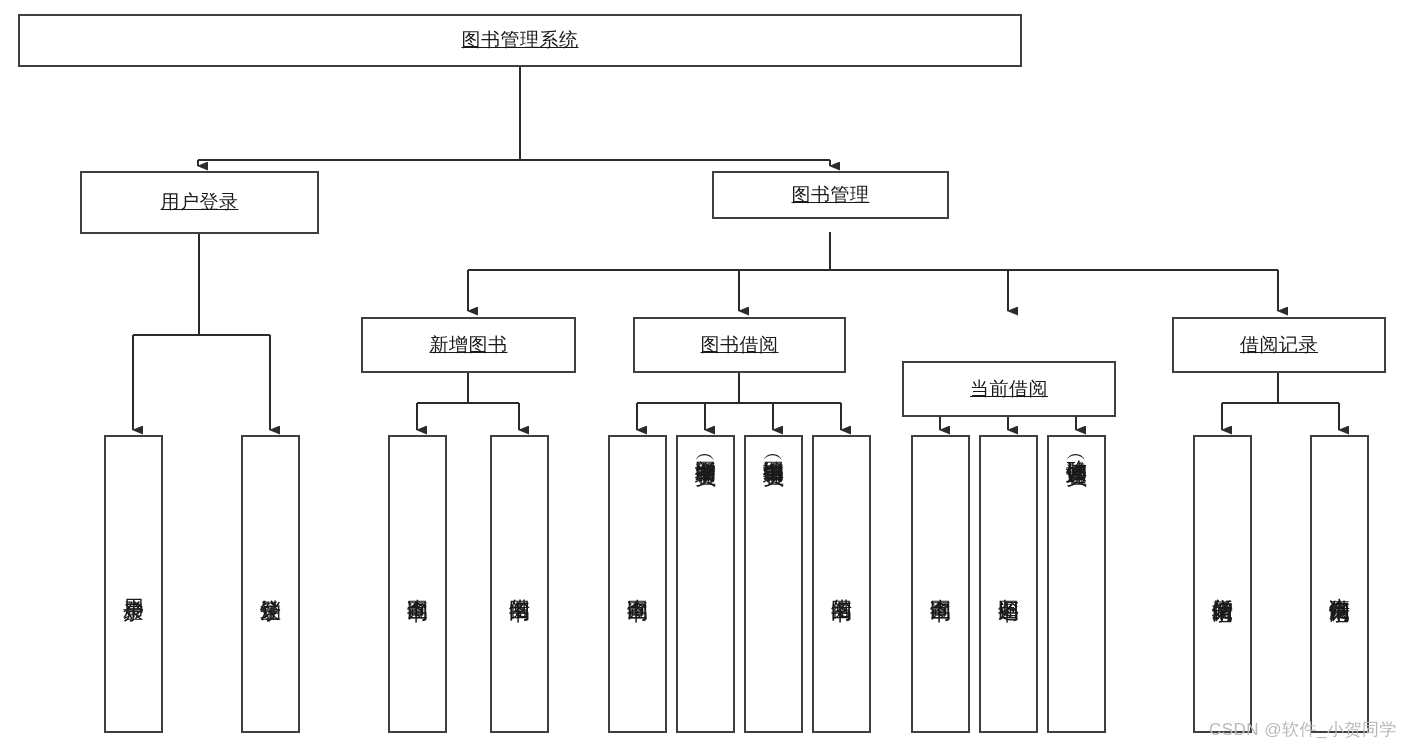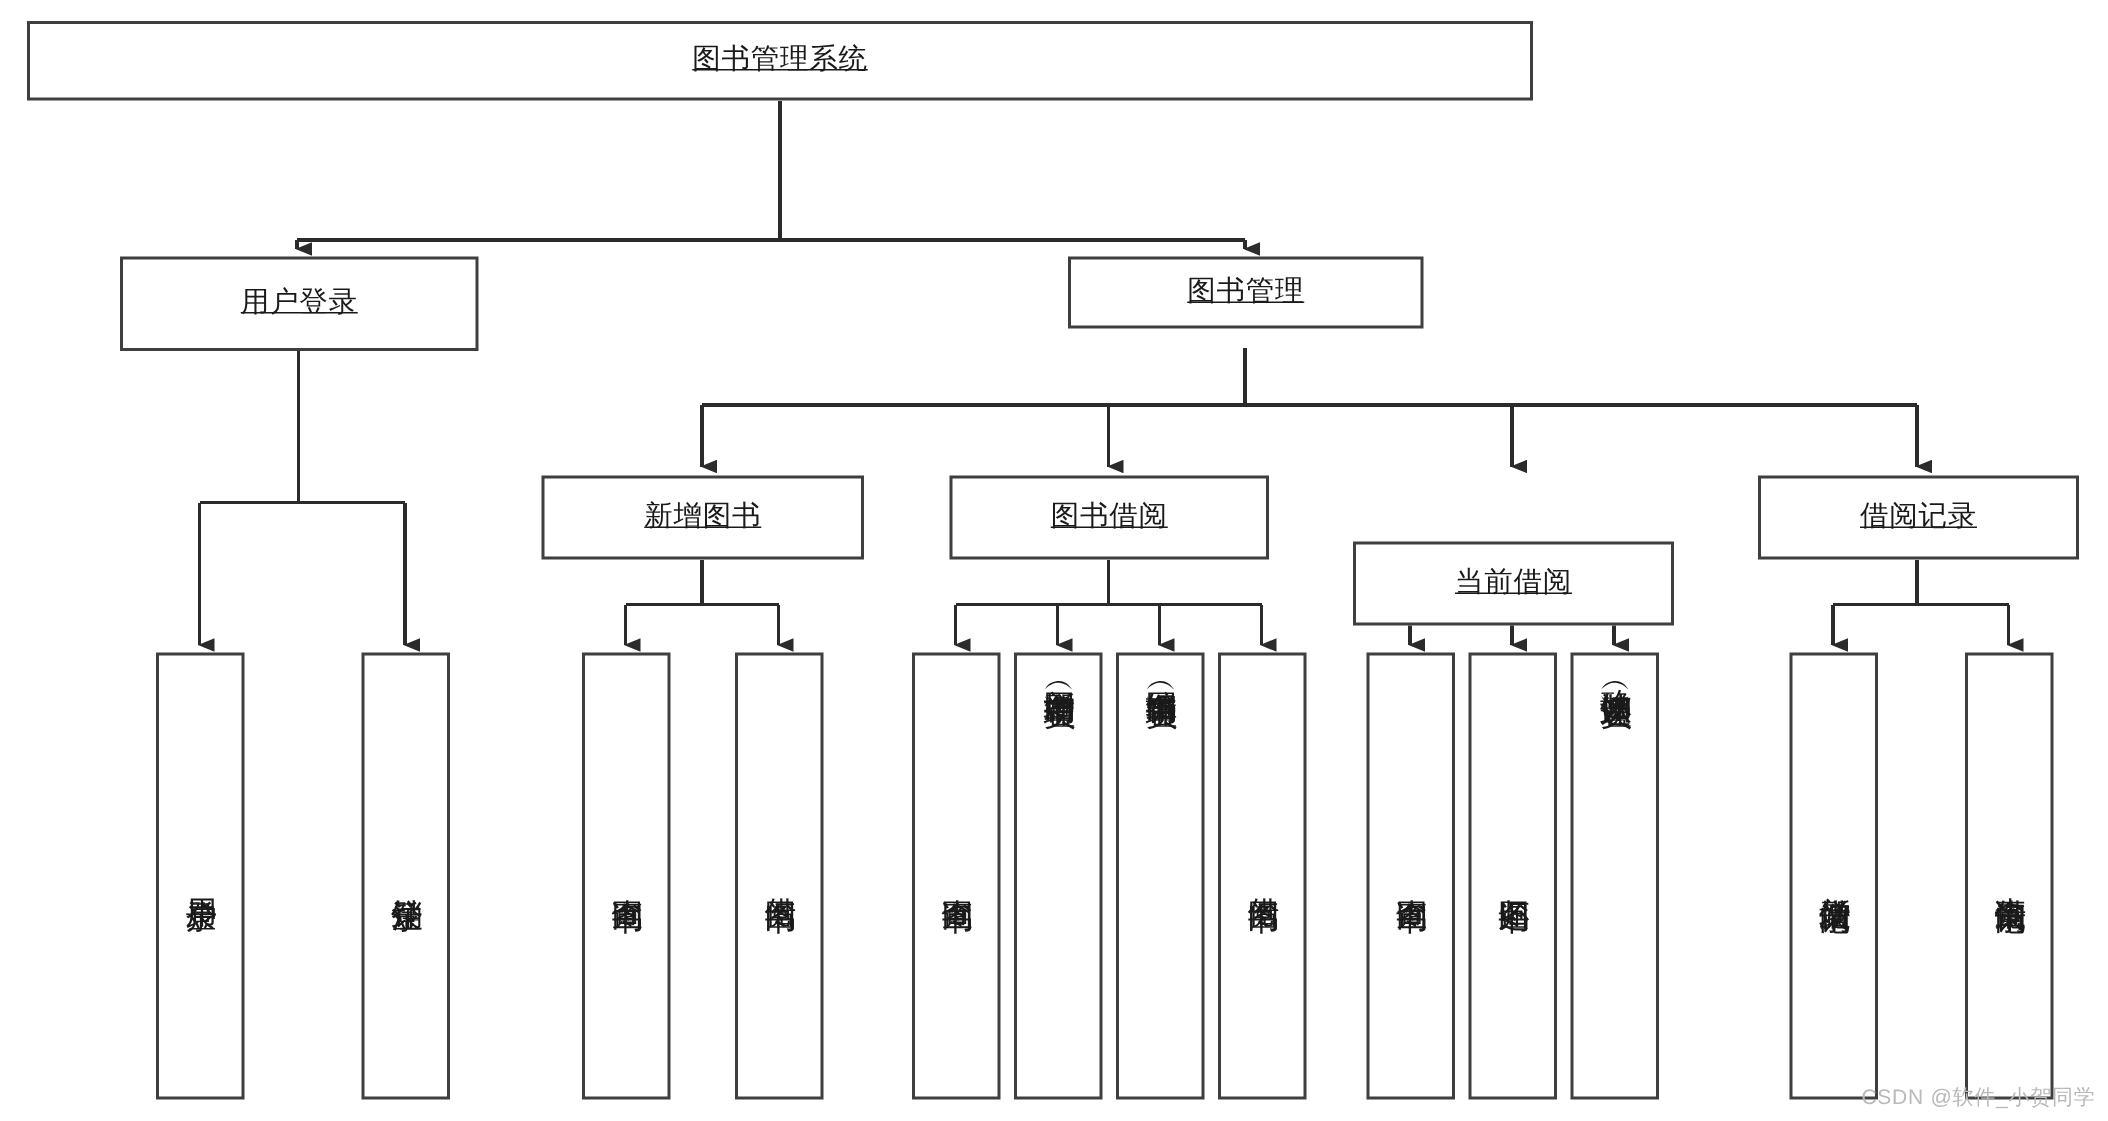--- a/index.html
+++ b/index.html
@@ -56,21 +56,21 @@
     letter-spacing: 1px;
   }
   .node-v.center-v {
     align-items: center;
     padding-top: 0;
   }
   .watermark {
     position: absolute;
     right: 8px;
     bottom: 6px;
-    font-size: 14px;
+    font-size: 17px;
     color: #b9b9b9;
     white-space: nowrap;
     letter-spacing: 0.5px;
   }
 </style>
 </head>
 <body>
 
 <div id="diagram-canvas">
 

